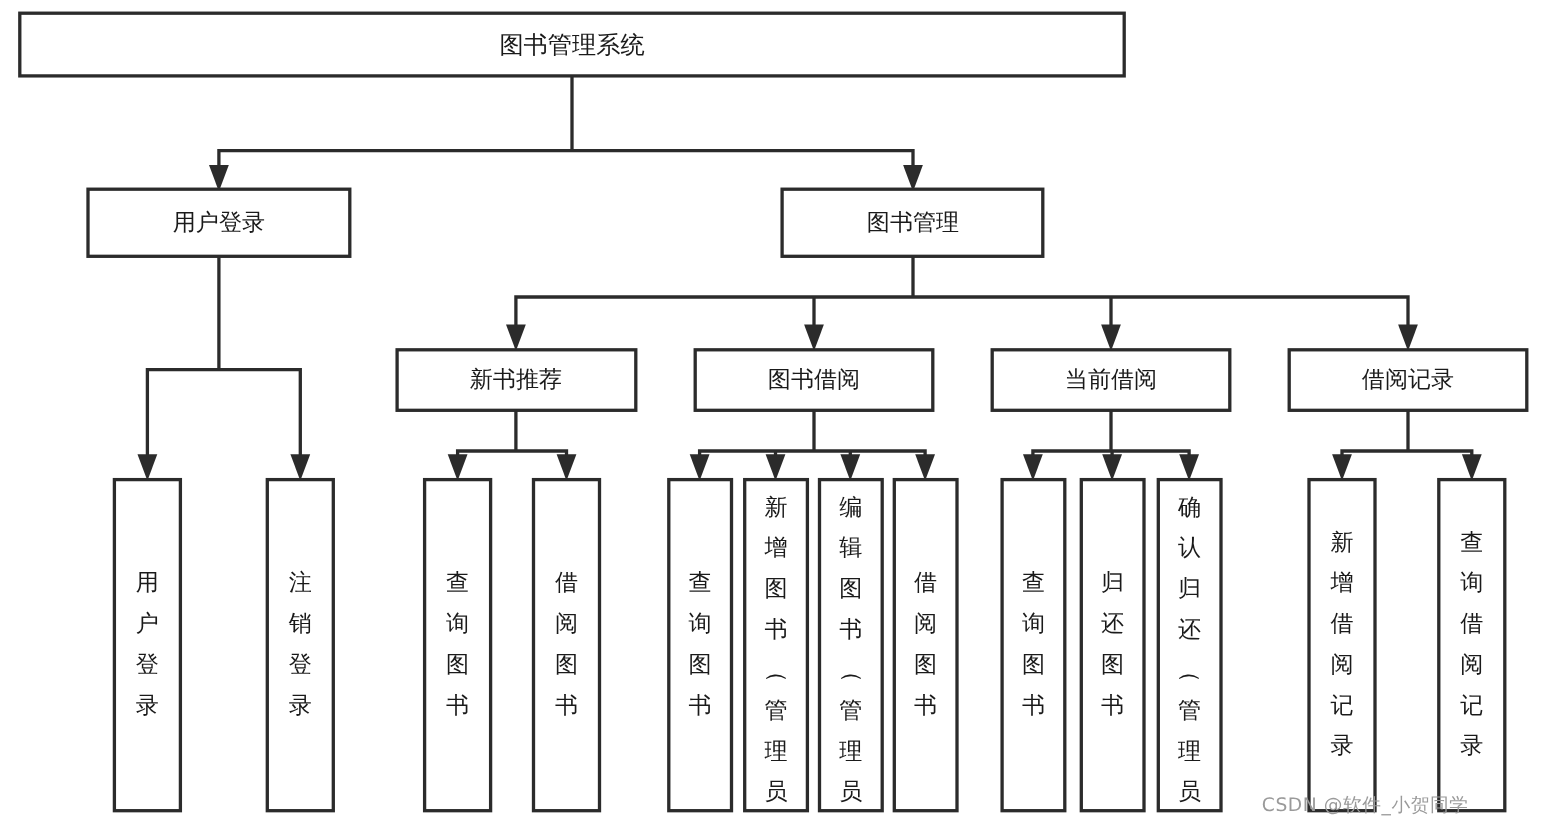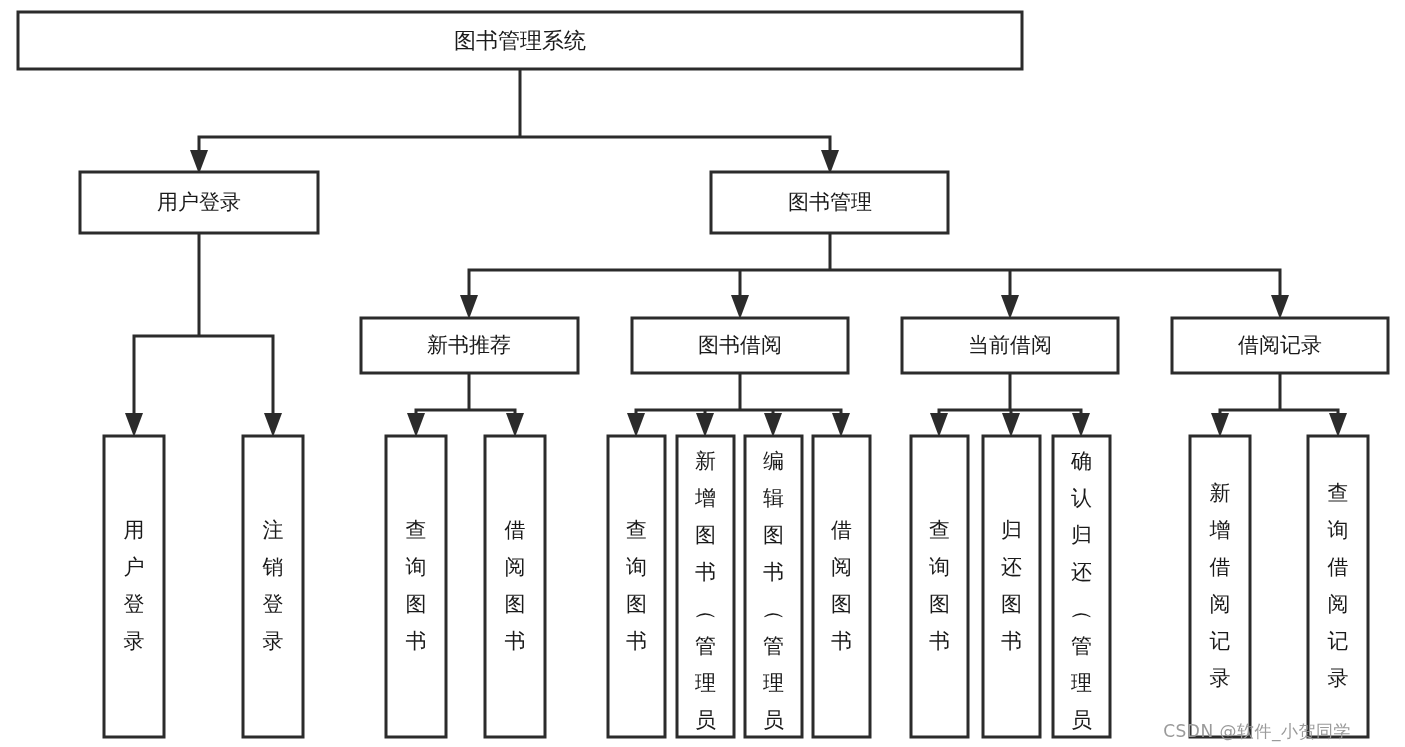--- a/index.html
+++ b/index.html
@@ -57,21 +57,21 @@
   }
   text.vert-char {
     fill: #1a1a1a;
     font-family: "DejaVu Sans", "Liberation Sans", sans-serif;
     font-size: 21px;
     text-anchor: middle;
     dominant-baseline: middle;
   }
   .watermark {
     position: absolute;
-    right: 8px;
+    right: 24px;
     bottom: 4px;
     font-family: "DejaVu Sans", "Liberation Sans", sans-serif;
     font-size: 17px;
     color: #9a9a9a;
     letter-spacing: 0.5px;
     white-space: nowrap;
     pointer-events: none;
   }
 </style>
 </head>

